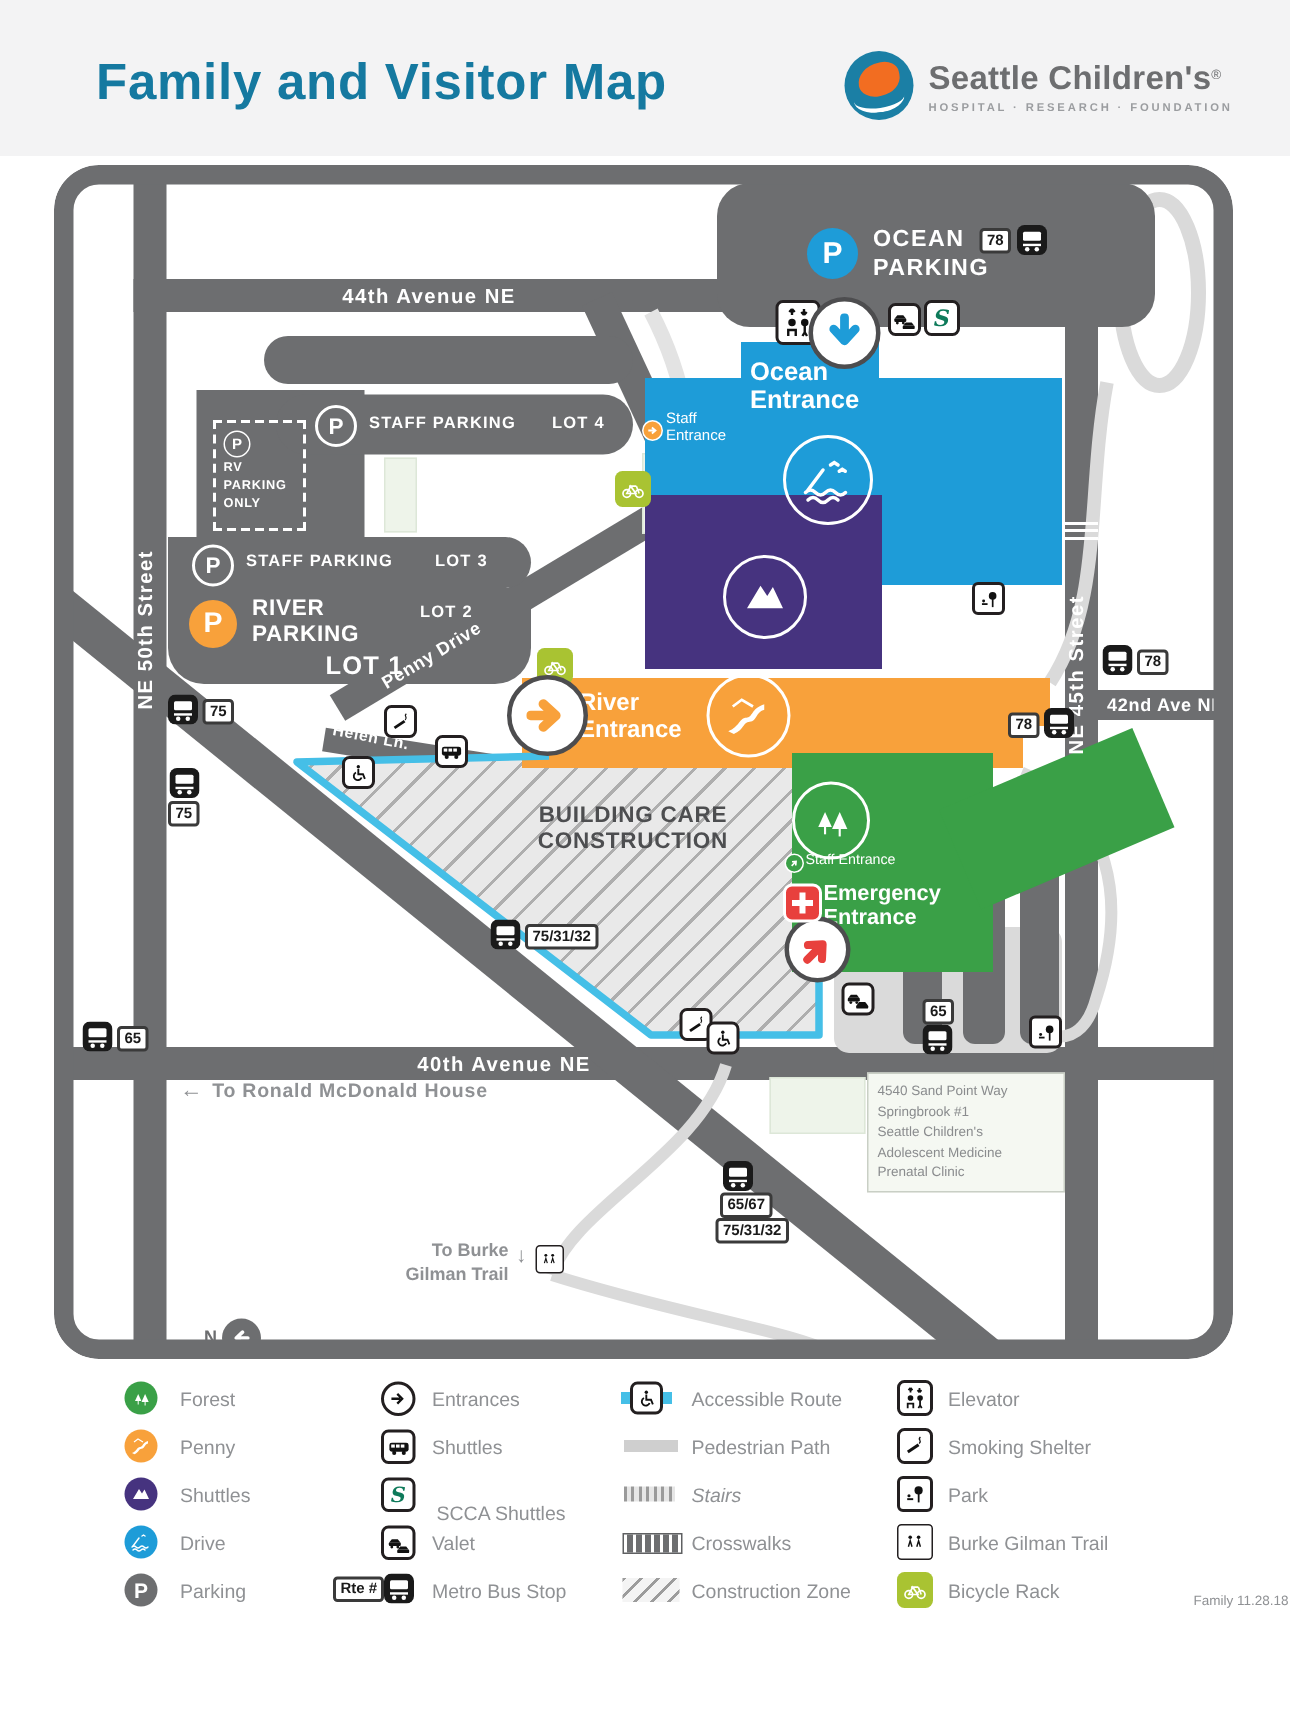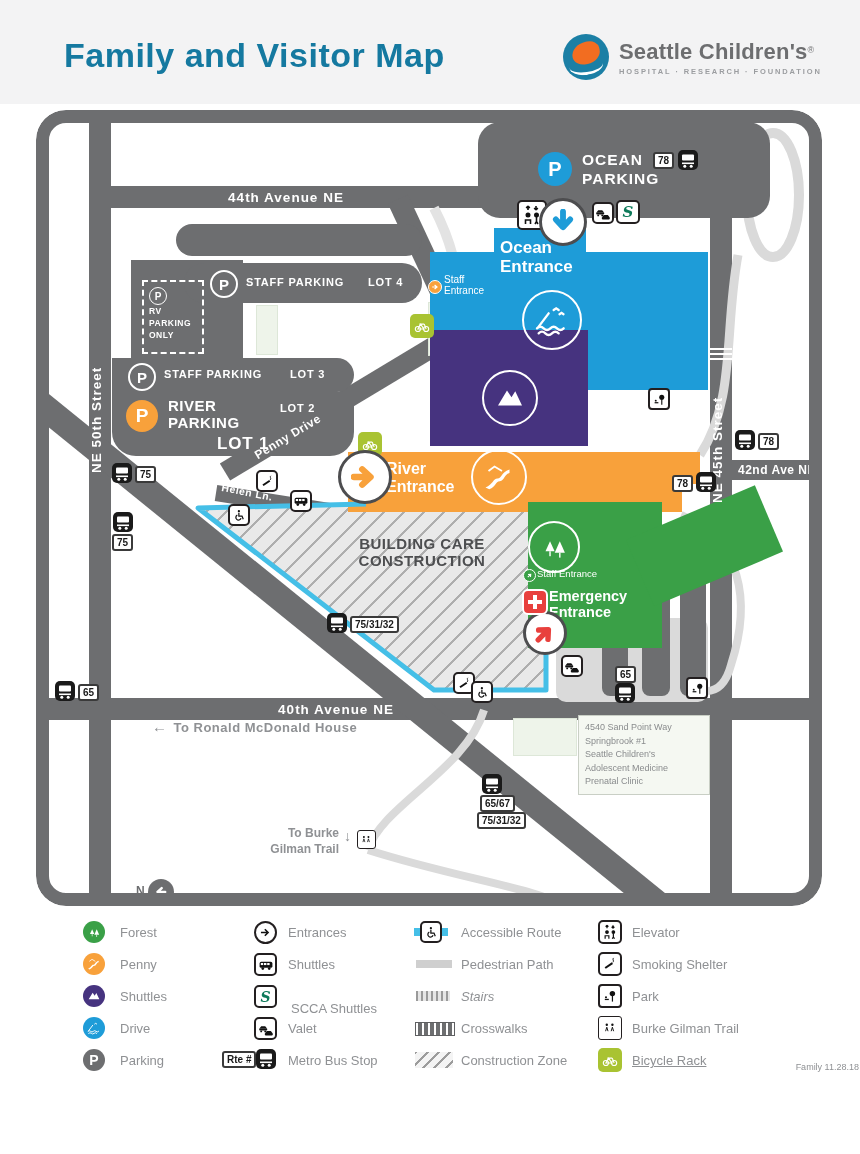--- a/index.html
+++ b/index.html
@@ -450,21 +450,21 @@
 
     <div class="rlabel vlabel" style="left:53px;top:170px;width:22px;height:280px;">NE 50th Street</div>
     <div class="rlabel" style="left:120px;top:80px;width:260px;text-align:center;">44th Avenue NE</div>
     <div class="rlabel vlabel" style="left:674px;top:200px;width:22px;height:280px;">NE 45th Street</div>
     <div class="rlabel" style="left:696px;top:353px;width:90px;text-align:center;font-size:12px;letter-spacing:.5px;">42nd Ave NE</div>
     <div class="rlabel" style="left:170px;top:592px;width:260px;text-align:center;">40th Avenue NE</div>
     <div class="rlabel" style="left:146px;top:428px;transform:rotate(39deg);transform-origin:0 0;letter-spacing:1.5px;">Sand Point Way NE</div>
     <div class="rlabel" style="left:216px;top:340px;transform:rotate(-31deg);transform-origin:0 0;font-size:12px;letter-spacing:.5px;">Penny Drive</div>
     <div class="rlabel" style="left:187px;top:371px;transform:rotate(11deg);transform-origin:0 0;font-size:10.5px;letter-spacing:.5px;">Helen Ln.</div>
 
-    <div class="abs note" style="left:84px;top:608px;font-size:13px;letter-spacing:.5px;z-index:22;margin-left:32px;">
+    <div class="abs note" style="left:84px;top:608px;font-size:13px;letter-spacing:.5px;z-index:22;">
       <span style="font-size:15px;margin-right:6px;">←</span><span>To Ronald McDonald House</span>
     </div>
     <div class="abs note" style="left:225px;top:716px;width:78px;text-align:right;font-size:12px;line-height:1.3;z-index:22;">
       <span>To Burke</span><br><span>Gilman Trail</span>
     </div>
     <span class="abs note" style="left:308px;top:718px;font-size:14px;z-index:22;">↓</span>
 
     <div class="clinicbox">
       <div>4540 Sand Point Way</div>
       <div>Springbrook #1</div>
@@ -633,17 +633,17 @@
     <span class="llabel" style="left:596px;top:113px;">Burke Gilman Trail</span>
     <div class="abs" style="left:562px;top:140px;width:24px;height:24px;background:#a9c332;border-radius:5px;display:flex;align-items:center;justify-content:center;">
         <svg width="18" height="18" viewBox="0 0 24 24">
           <g stroke="#fff" stroke-width="1.5" fill="none">
             <circle cx="6.5" cy="16" r="3.4"></circle>
             <circle cx="17.5" cy="16" r="3.4"></circle>
             <path d="M6.5,16 L10,9.5 L14.5,16 Z M10,9.5 h5 M15,9.5 L17.5,16 M8.5,9.5 h3"></path>
           </g>
         </svg>
       </div>
-    <span class="llabel" style="left:596px;top:145px;text-decoration:underline;">Bicycle Rack</span>
+    <span class="llabel" style="left:596px;top:145px;">Bicycle Rack</span>
 
     <span class="version">Family 11.28.18</span>
   </div>
 </div>
 
 </body></html>

